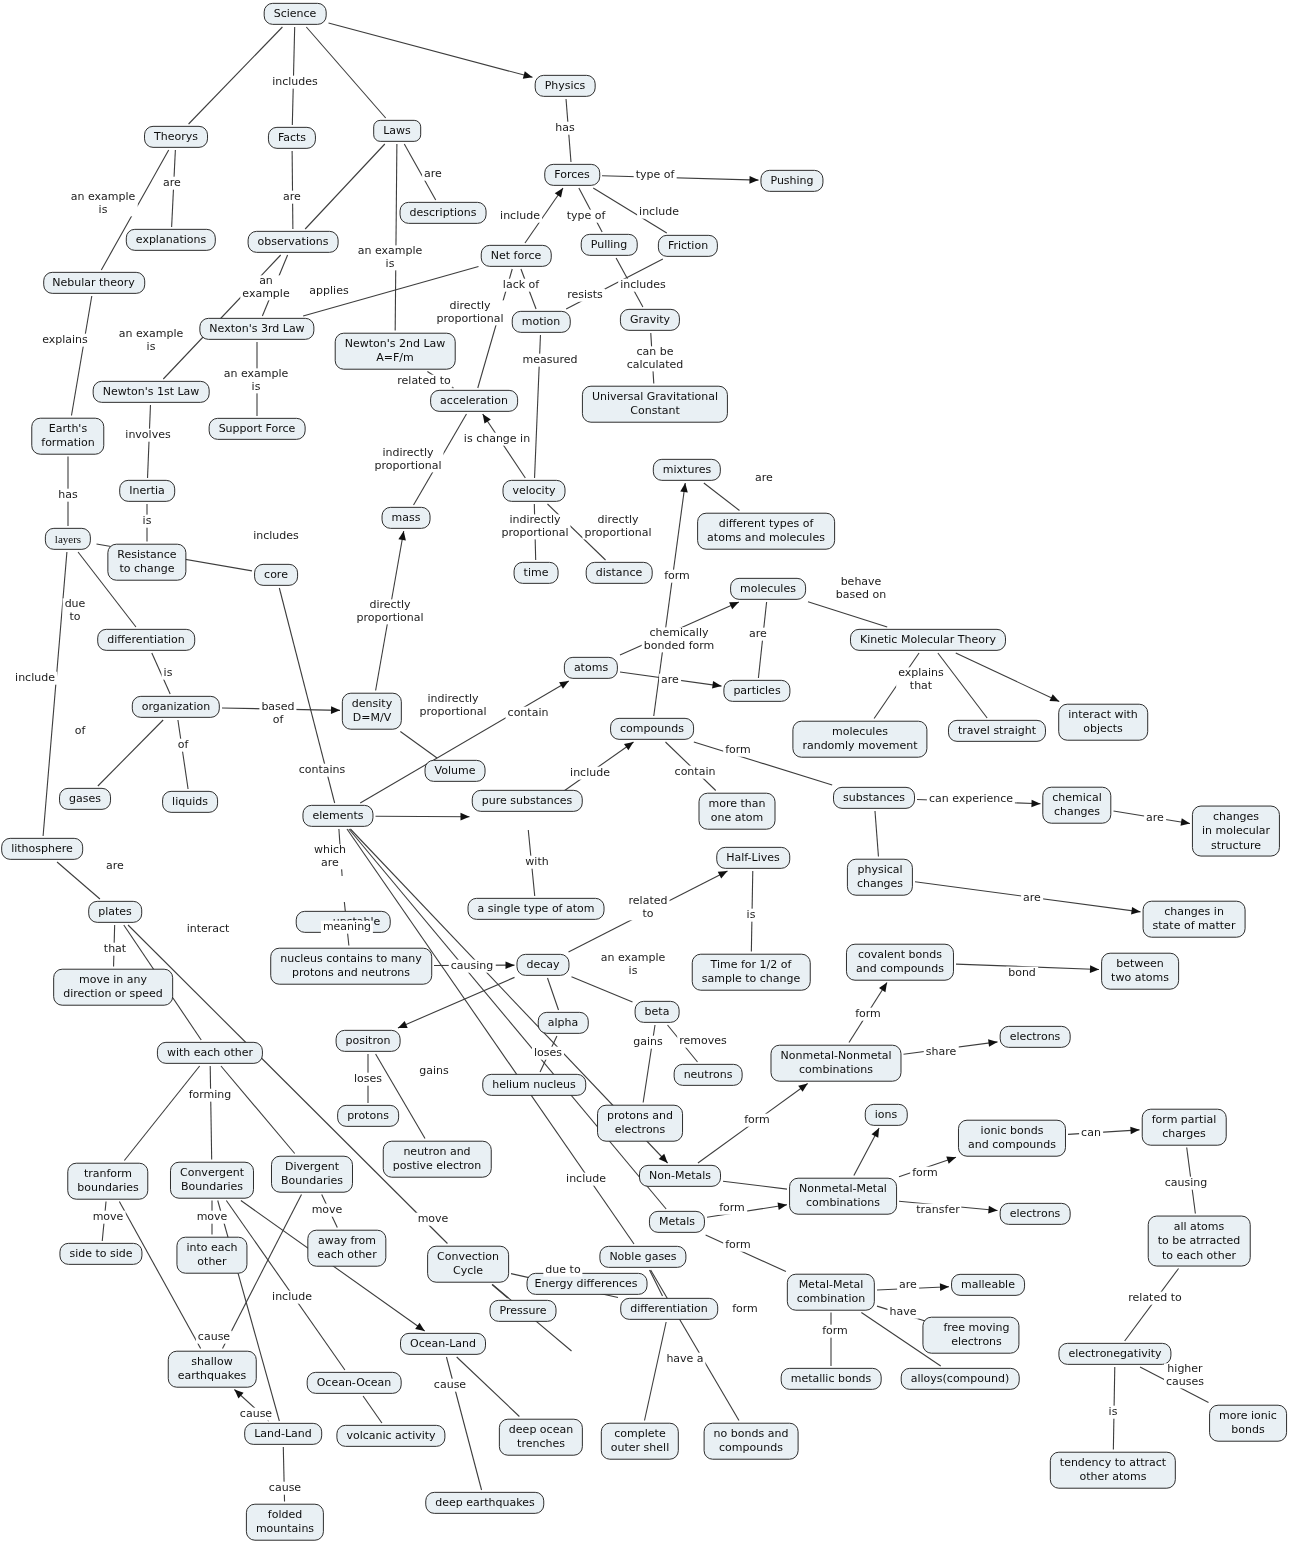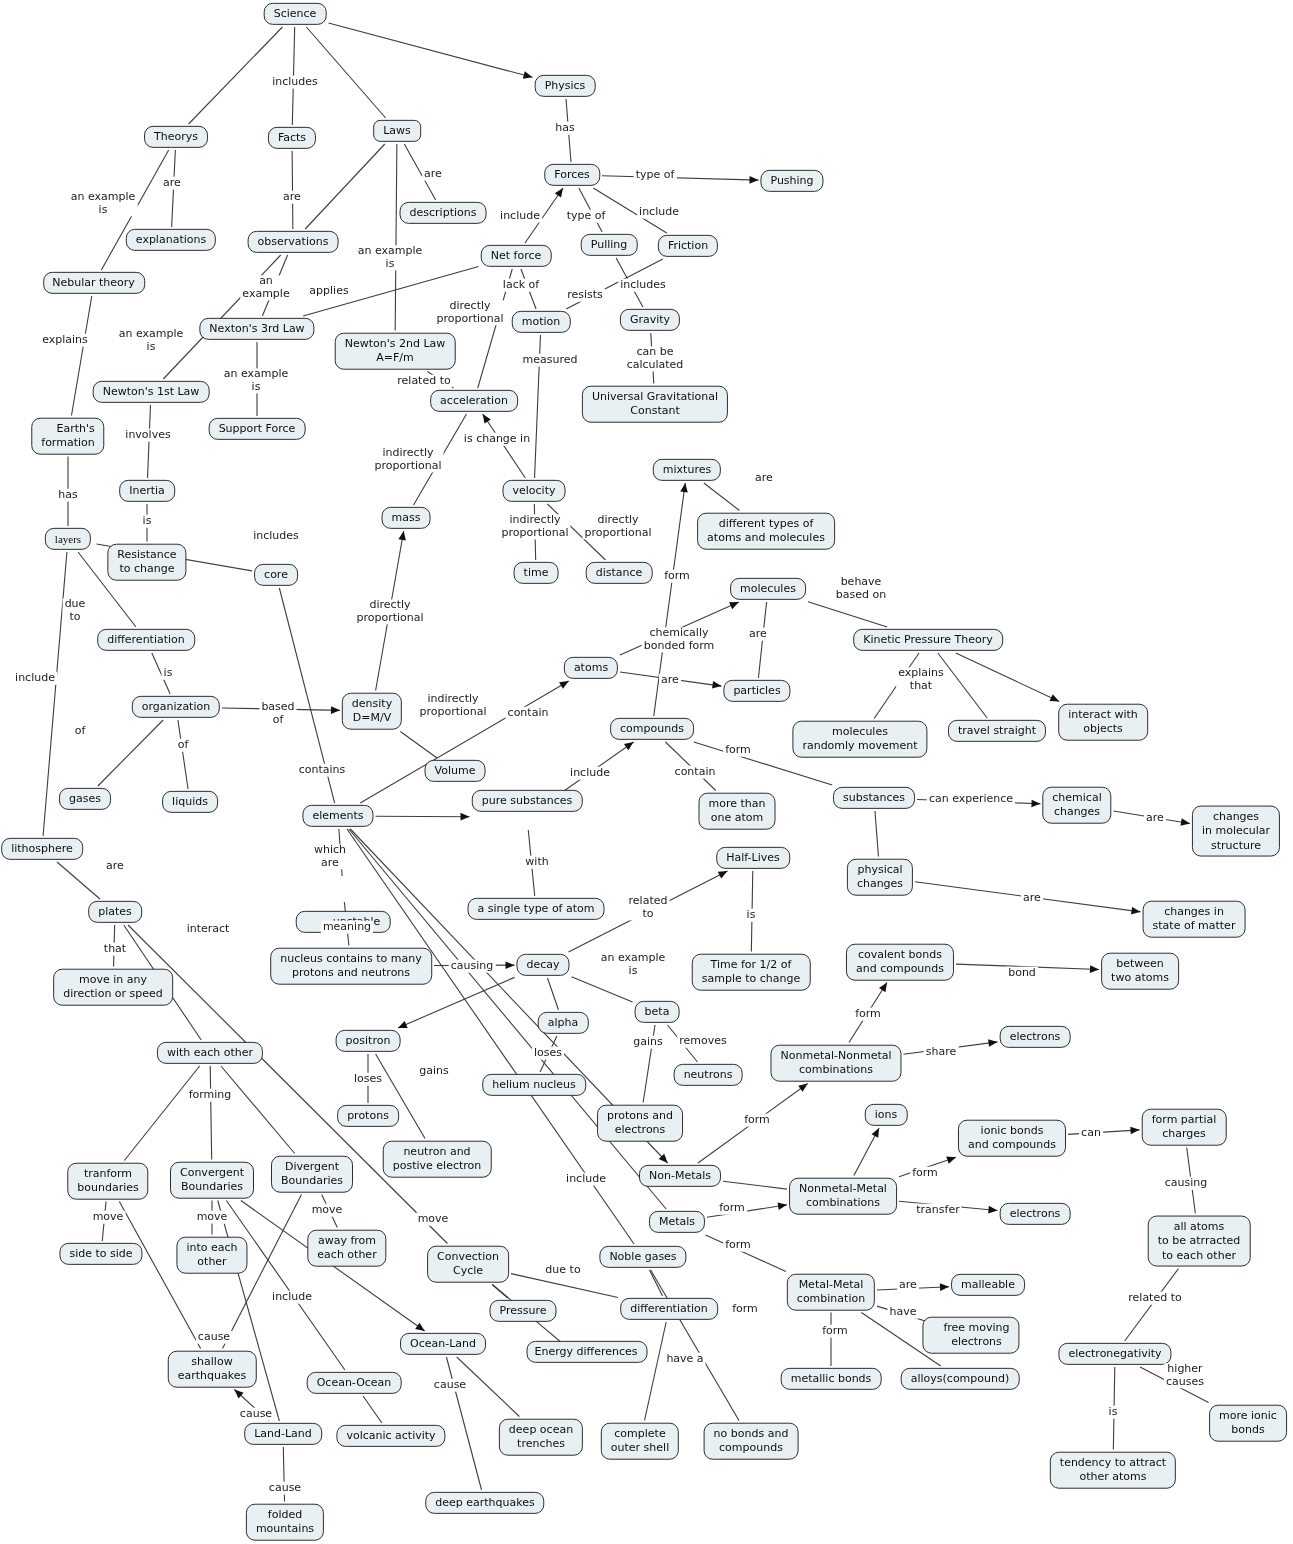--- a/index.html
+++ b/index.html
@@ -193,36 +193,36 @@
     <div class="node" style="left: 257px; top: 329px;">Nexton's 3rd Law</div>
     <div class="node" style="left: 395px; top: 351px;">Newton's 2nd Law
 A=F/m</div>
     <div class="node" style="left: 650px; top: 320px;">Gravity</div>
     <div class="node" style="left: 541px; top: 322px;">motion</div>
     <div class="node" style="left: 151px; top: 392px;">Newton's 1st Law</div>
     <div class="node" style="left: 257px; top: 429px;">Support Force</div>
     <div class="node" style="left: 474px; top: 401px;">acceleration</div>
     <div class="node" style="left: 655px; top: 404px;">Universal Gravitational
 Constant</div>
-    <div class="node" style="left: 68px; top: 436px; text-align: right;">Earth's
+    <div class="node" style="left: 68px; top: 436px;">Earth's
 formation</div>
     <div class="node" style="left: 147px; top: 491px;">Inertia</div>
     <div class="node" style="left: 534px; top: 491px;">velocity</div>
     <div class="node" style="left: 687px; top: 470px;">mixtures</div>
     <div class="node" style="left: 406px; top: 518px;">mass</div>
     <div class="node" style="left: 68px; top: 539px; font-family: Liberation Serif, serif;">layers</div>
     <div class="node" style="left: 147px; top: 562px;">Resistance
 to change</div>
     <div class="node" style="left: 276px; top: 575px;">core</div>
     <div class="node" style="left: 536px; top: 573px;">time</div>
     <div class="node" style="left: 619px; top: 573px;">distance</div>
     <div class="node" style="left: 766px; top: 531px;">different types of
 atoms and molecules</div>
     <div class="node" style="left: 768px; top: 589px;">molecules</div>
-    <div class="node" style="left: 928px; top: 640px;">Kinetic Pressure Theory</div>
+    <div class="node" style="left: 928px; top: 640px;">Kinetic Molecular Theory</div>
     <div class="node" style="left: 146px; top: 640px;">differentiation</div>
     <div class="node" style="left: 591px; top: 668px;">atoms</div>
     <div class="node" style="left: 757px; top: 691px;">particles</div>
     <div class="node" style="left: 176px; top: 707px;">organization</div>
     <div class="node" style="left: 372px; top: 711px;">density
 D=M/V</div>
     <div class="node" style="left: 652px; top: 729px;">compounds</div>
     <div class="node" style="left: 860px; top: 739px;">molecules
 randomly movement</div>
     <div class="node" style="left: 997px; top: 731px;">travel straight</div>
@@ -302,21 +302,21 @@
 to each other</div>
     <div class="node" style="left: 468px; top: 1264px;">Convection
 Cycle</div>
     <div class="node" style="left: 523px; top: 1311px;">Pressure</div>
     <div class="node" style="left: 831px; top: 1292px;">Metal-Metal
 combination</div>
     <div class="node" style="left: 988px; top: 1285px;">malleable</div>
     <div class="node" style="left: 669px; top: 1309px;">differentiation</div>
     <div class="node" style="left: 971px; top: 1335px; padding-left: 20px;">free moving
 electrons</div>
-    <div class="node" style="left: 587px; top: 1352px; padding-left: 7px;">Energy differences</div>
+    <div class="node" style="left: 587px; top: 1284px; padding-left: 7px;">Energy differences</div>
     <div class="node" style="left: 1115px; top: 1354px;">electronegativity</div>
     <div class="node" style="left: 212px; top: 1369px;">shallow
 earthquakes</div>
     <div class="node" style="left: 443px; top: 1344px;">Ocean-Land</div>
     <div class="node" style="left: 354px; top: 1383px;">Ocean-Ocean</div>
     <div class="node" style="left: 831px; top: 1379px;">metallic bonds</div>
     <div class="node" style="left: 960px; top: 1379px;">alloys(compound)</div>
     <div class="node" style="left: 1248px; top: 1423px;">more ionic
 bonds</div>
     <div class="node" style="left: 391px; top: 1436px;">volcanic activity</div>

